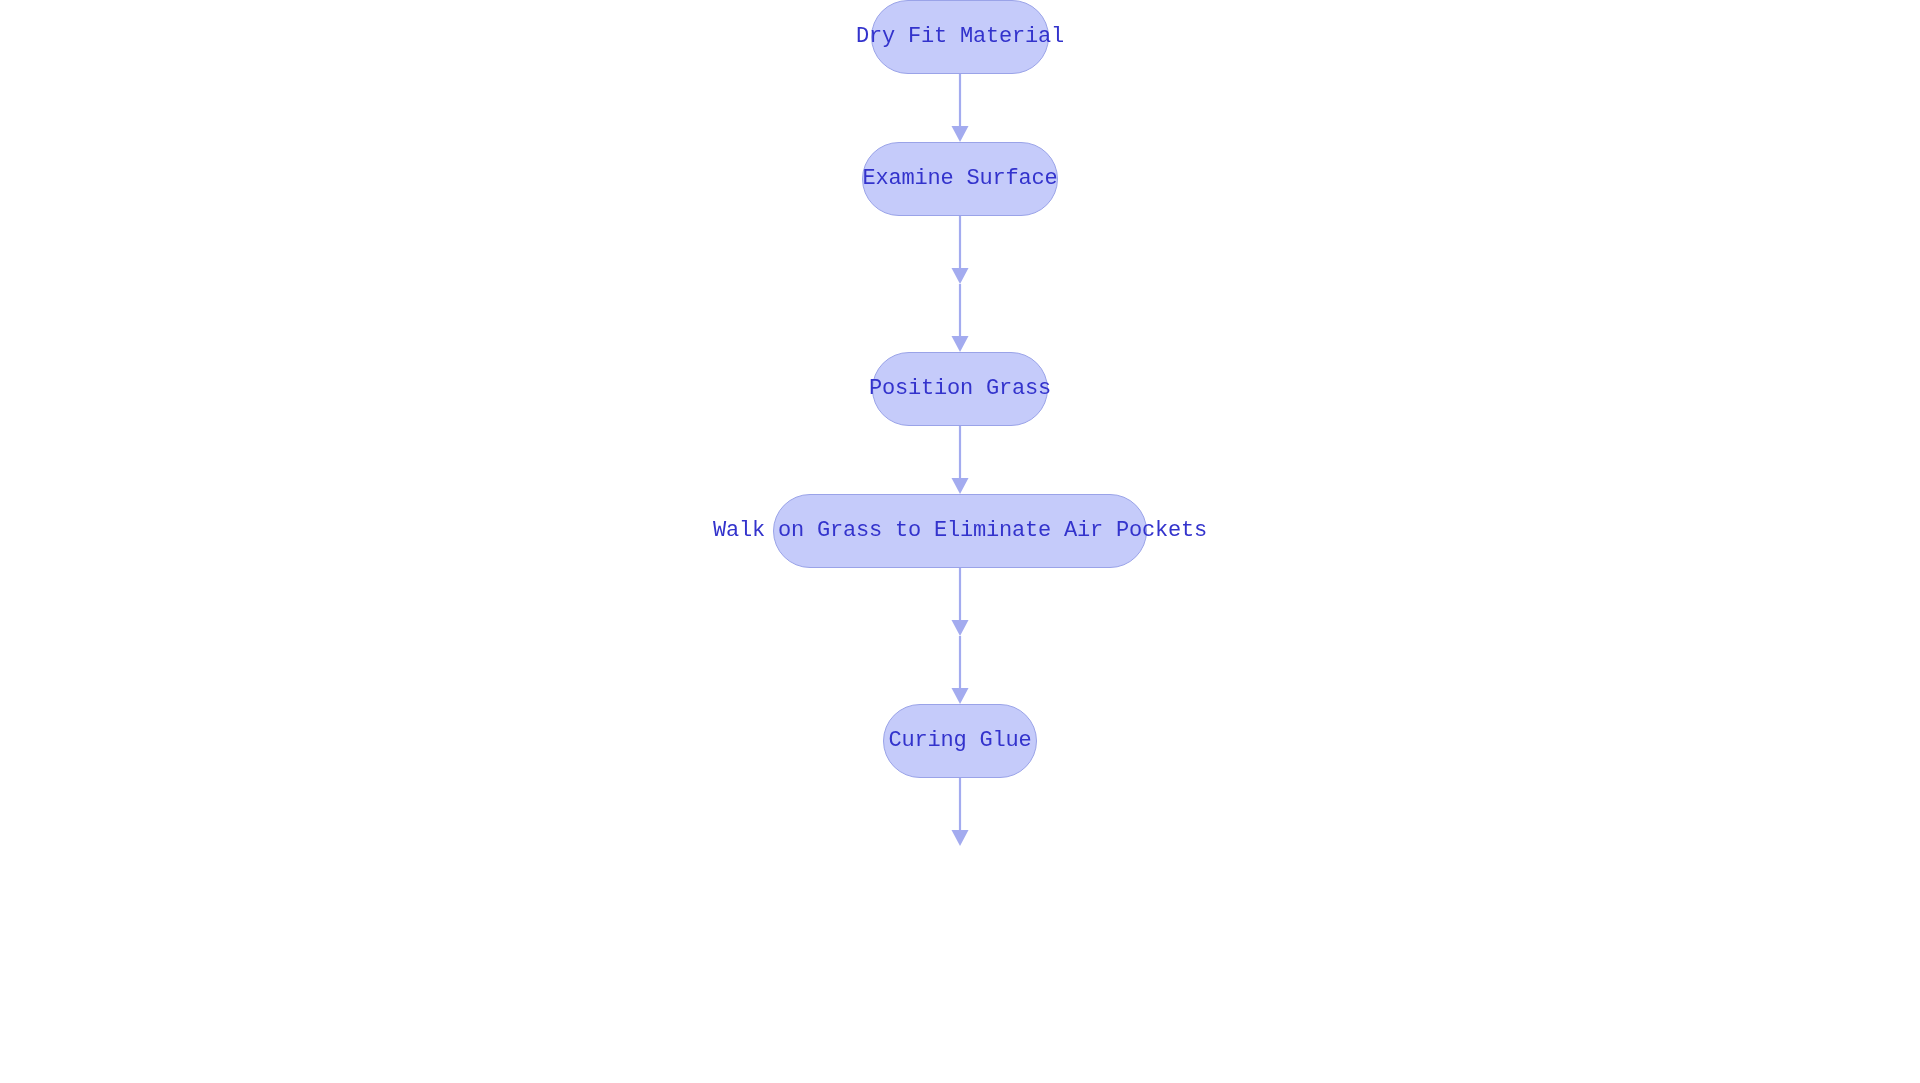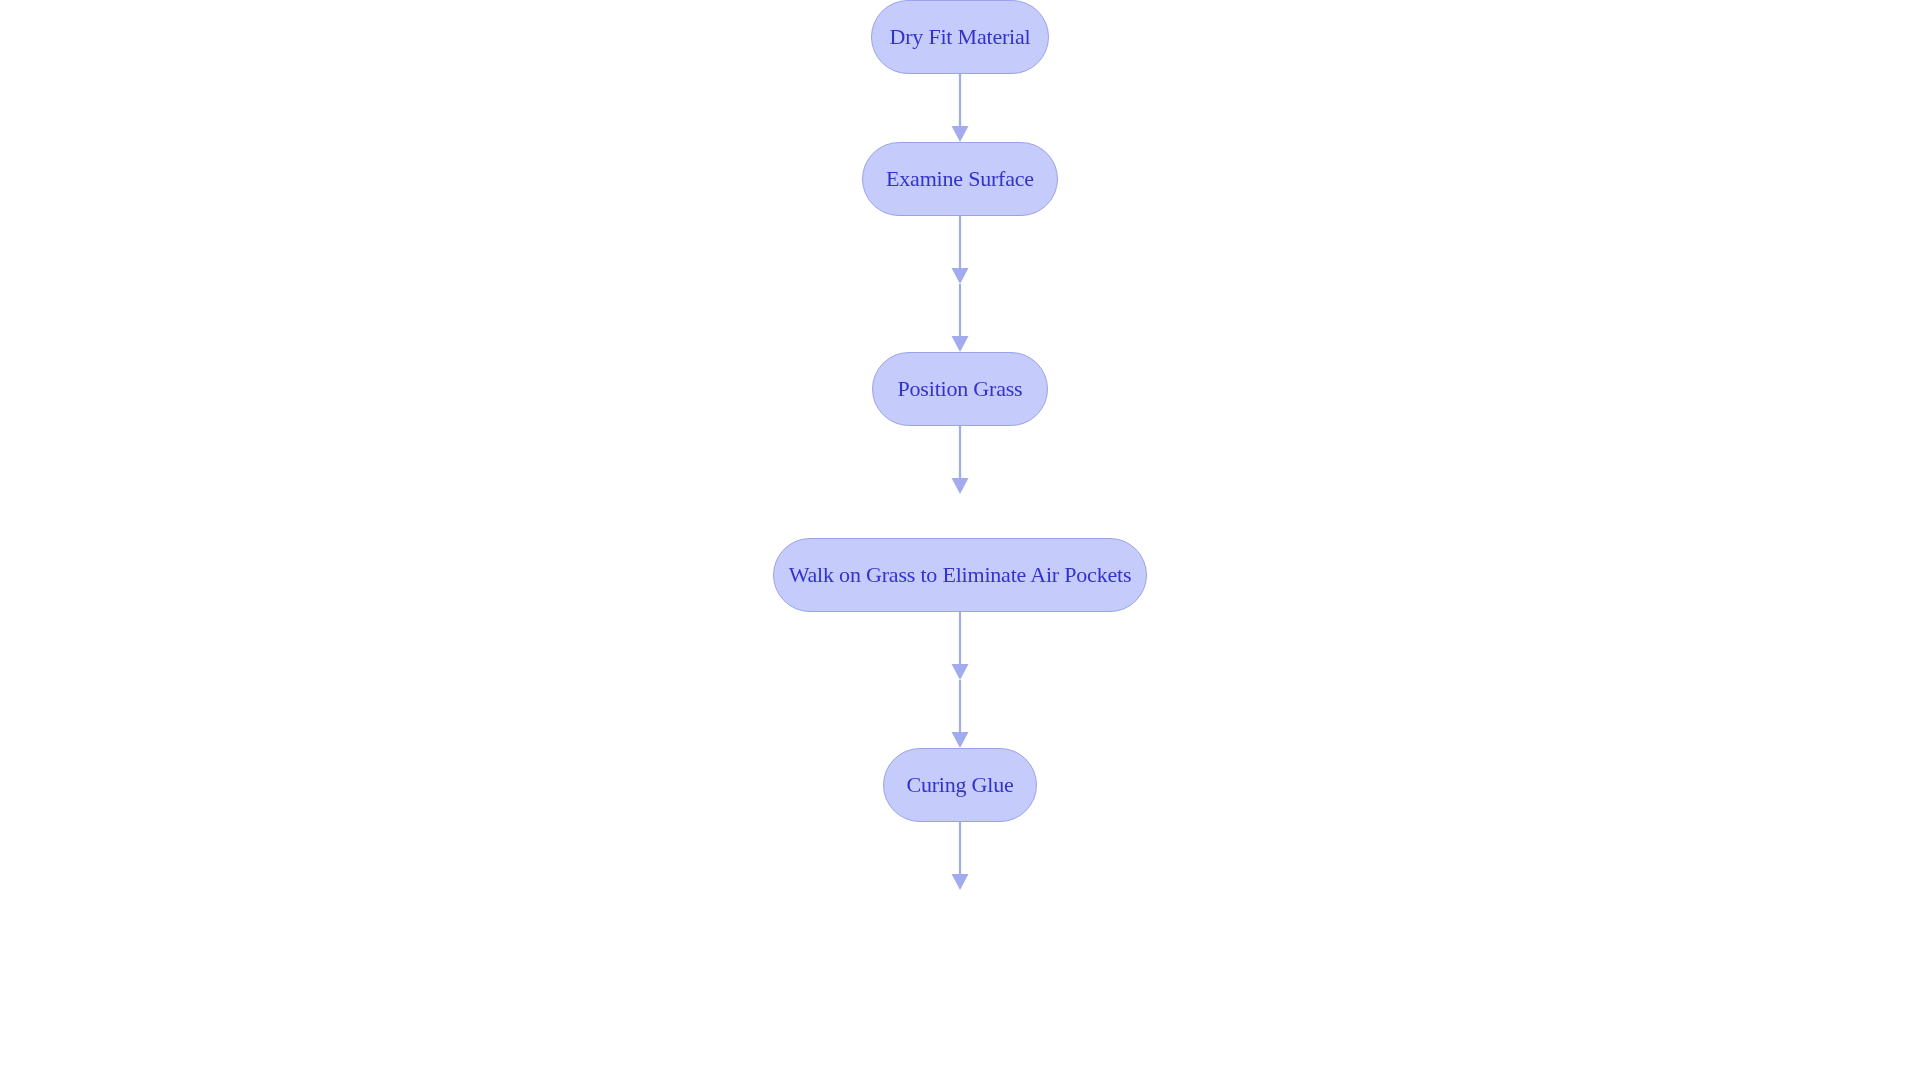--- a/index.html
+++ b/index.html
@@ -41,21 +41,21 @@
     border: 1.3px solid #9aa3e8;
     border-radius: 37px;
     display: flex;
     align-items: center;
     justify-content: center;
     flex: 0 0 auto;
   }
   .node-label {
     color: #3333cc;
     font-size: 22px;
-    font-family: Liberation Serif, serif;
+    font-family: Liberation Mono, monospace;
     letter-spacing: -0.2px;
     white-space: nowrap;
     line-height: 1;
     padding: 0 26px;
   }
 
   
   .connector {
     position: relative;
     width: 68px;
@@ -109,21 +109,21 @@
       </div>
       <div class="node" style="width: 176px;">
         <span class="node-label">Position Grass</span>
       </div>
       <div class="connector">
         <svg viewBox="0 0 68 68">
           <path class="conn-line" d="M34 0 L34 54"></path>
           <path class="conn-head" d="M25.5 52 L42.5 52 L34 68 Z"></path>
         </svg>
       </div>
-      <div class="node" style="width: 374px; margin-top: 44px;">
+      <div class="node" style="width: 374px;">
         <span class="node-label">Walk on Grass to Eliminate Air Pockets</span>
       </div>
       <div class="connector">
         <svg viewBox="0 0 68 68">
           <path class="conn-line" d="M34 0 L34 54"></path>
           <path class="conn-head" d="M25.5 52 L42.5 52 L34 68 Z"></path>
         </svg>
       </div>
       <div class="connector">
         <svg viewBox="0 0 68 68">

